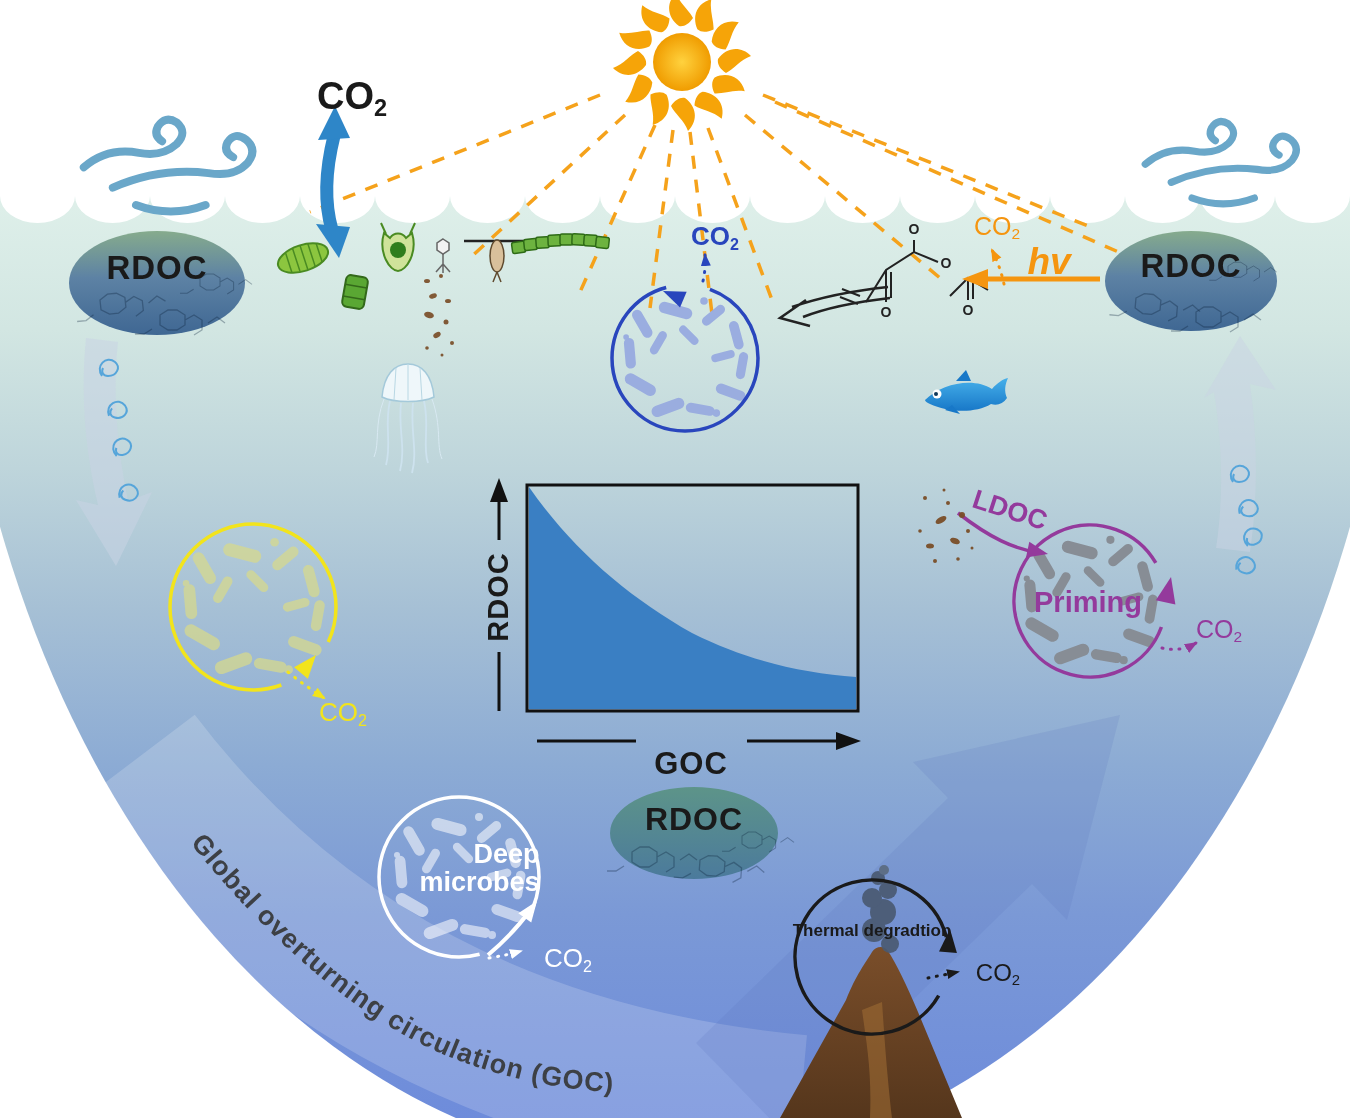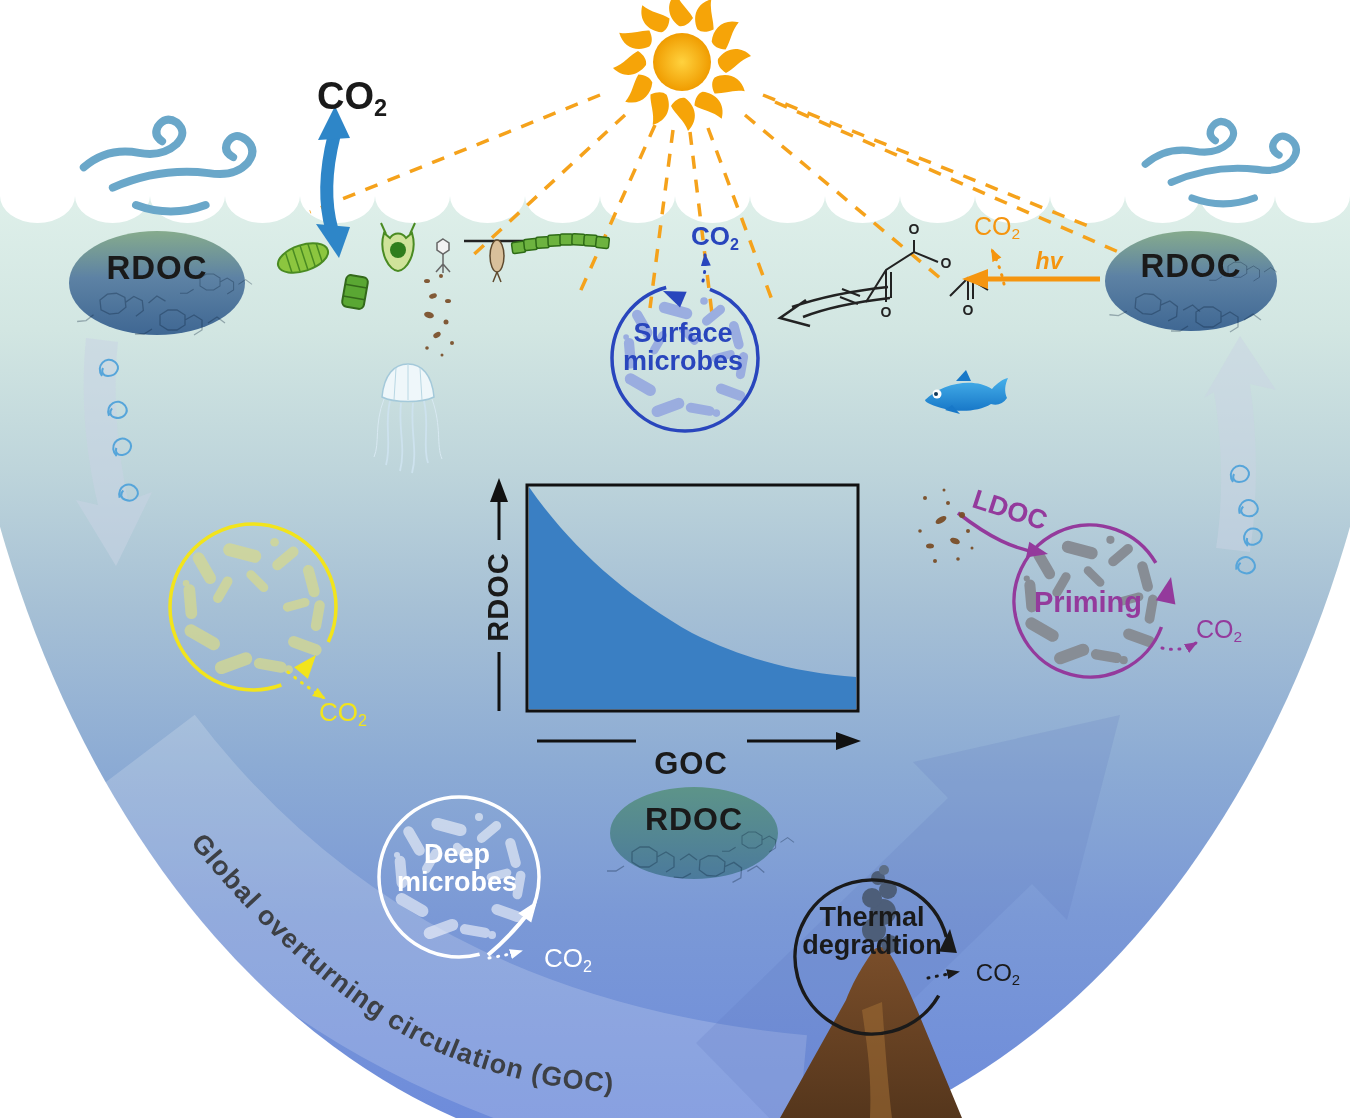--- a/index.html
+++ b/index.html
@@ -10,21 +10,21 @@
        font-weight:700;line-height:1.04;white-space:nowrap;pointer-events:none;}
   .wrap{white-space:normal;}
   .thin{font-weight:400;}
   .sub{font-size:.62em;position:relative;top:.28em;}
   .rot90{transform:translate(-50%,-50%) rotate(-90deg);}
   .rot18{transform:translate(-50%,-50%) rotate(18deg);}
   .c-ink{color:#1a1a1a;}
   .c-blue{color:#2946bd;}
   .c-yellow{color:#f2e41c;}
   .c-purple{color:#943a9c;}
-  .c-white{color:#ffffff;}
+  .c-white{color:#ffffff;text-align:right;}
   .c-orange{color:#f5950f;}
 </style>
 </head>
 <body>
 
 <div id="stage">
 
 <svg id="bg" width="1350" height="1118" viewBox="0 0 1350 1118">
   <defs>
     <linearGradient id="seaG" gradientUnits="userSpaceOnUse" x1="0" y1="190" x2="0" y2="1118">
@@ -373,34 +373,33 @@
     </text>
   </g>
 </svg>
 
 <div class="lbl c-ink" style="left:352px;top:97px;font-size:38px;"><span>CO</span><span class="sub">2</span></div>
 
 <div class="lbl c-ink" style="left:157px;top:268px;font-size:33px;letter-spacing:1px;">RDOC</div>
 <div class="lbl c-ink" style="left:1191px;top:266px;font-size:33px;letter-spacing:1px;">RDOC</div>
 <div class="lbl c-ink" style="left:694px;top:820px;font-size:32px;letter-spacing:1px;">RDOC</div>
 
-<div class="lbl c-blue wrap" style="left:683px;top:347px;font-size:27px;width:160px;">Surface microbes</div>
 <div class="lbl c-blue" style="left:715px;top:237px;font-size:26px;"><span>CO</span><span class="sub">2</span></div>
 
-<div class="lbl c-orange" style="left:1049px;top:262px;font-size:23px;font-style:italic;">hv</div>
+<div class="lbl c-orange" style="left:1049px;top:262px;font-size:37px;font-style:italic;">hv</div>
 <div class="lbl c-orange thin" style="left:997px;top:226px;font-size:25px;"><span>CO</span><span class="sub">2</span></div>
 
 <div class="lbl c-purple rot18" style="left:1010px;top:510px;font-size:27px;">LDOC</div>
 <div class="lbl c-purple" style="left:1088px;top:602px;font-size:29px;">Priming</div>
 <div class="lbl c-purple thin" style="left:1219px;top:629px;font-size:25px;"><span>CO</span><span class="sub">2</span></div>
 
 <div class="lbl c-yellow thin" style="left:343px;top:713px;font-size:26px;"><span>CO</span><span class="sub">2</span></div>
 
 <div class="lbl c-white wrap" style="left:457px;top:868px;font-size:27px;"><span style="display:inline-block;width:165px;">Deep microbes</span></div>
 <div class="lbl c-white thin" style="left:568px;top:959px;font-size:26px;"><span>CO</span><span class="sub">2</span></div>
 
-<div class="lbl c-ink wrap" style="left:872px;top:931px;font-size:27px;width:215px;">Thermal degradtion</div>
+<div class="lbl c-ink wrap" style="left:872px;top:931px;font-size:17px;width:215px;">Thermal degradtion</div>
 <div class="lbl c-ink thin" style="left:998px;top:973px;font-size:24px;"><span>CO</span><span class="sub">2</span></div>
 
 <div class="lbl c-ink rot90" style="left:498px;top:597px;font-size:29px;letter-spacing:1px;">RDOC</div>
 <div class="lbl c-ink" style="left:691px;top:764px;font-size:31px;letter-spacing:1px;">GOC</div>
 
 </div>
 
 </body></html>

